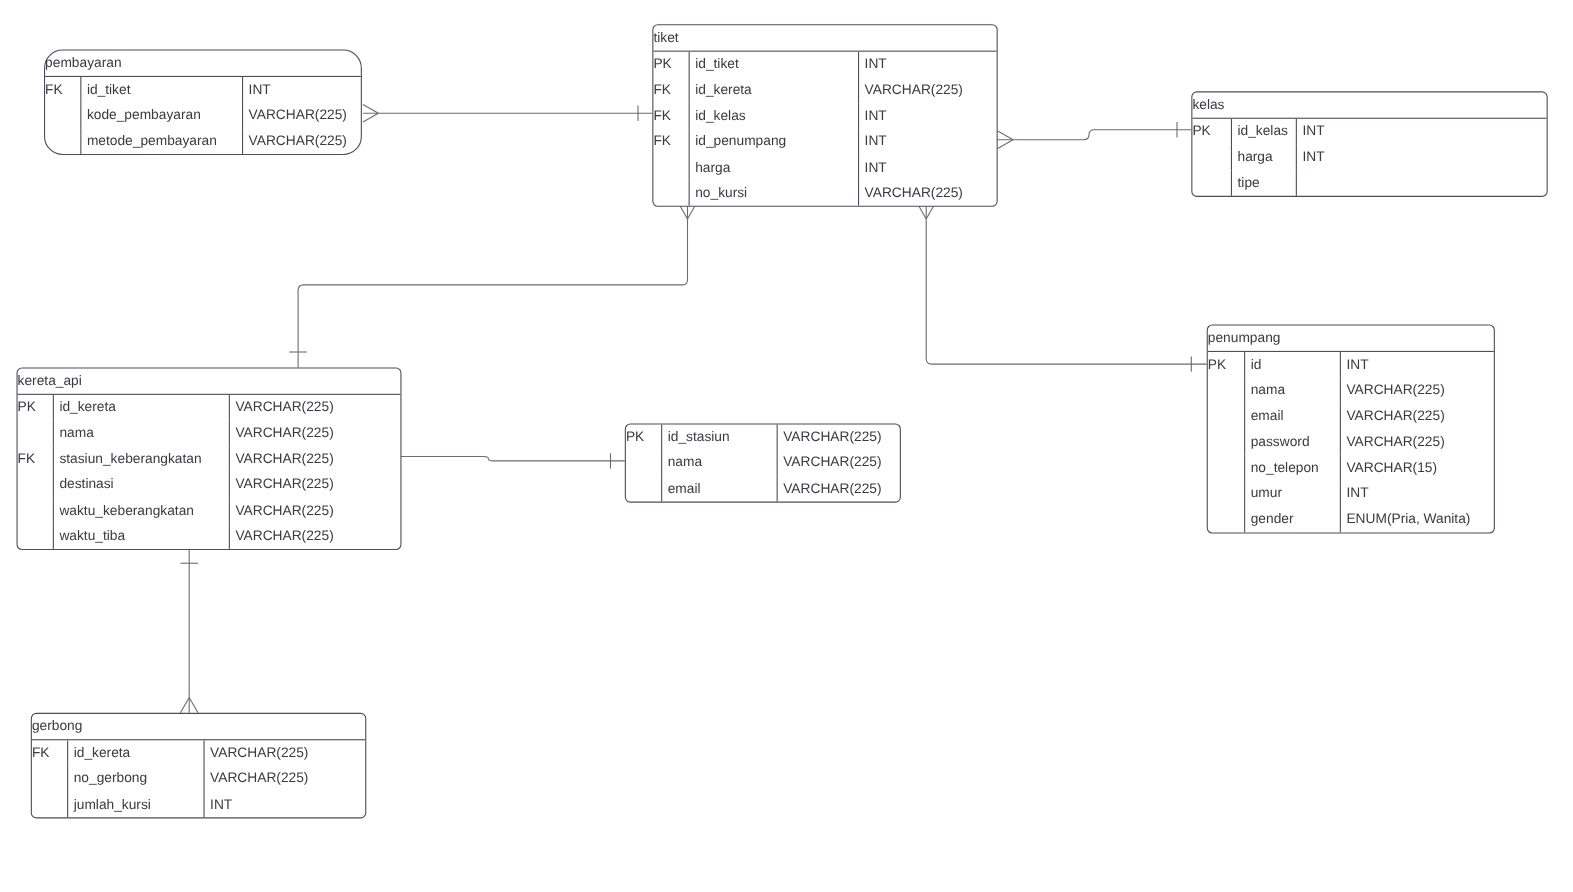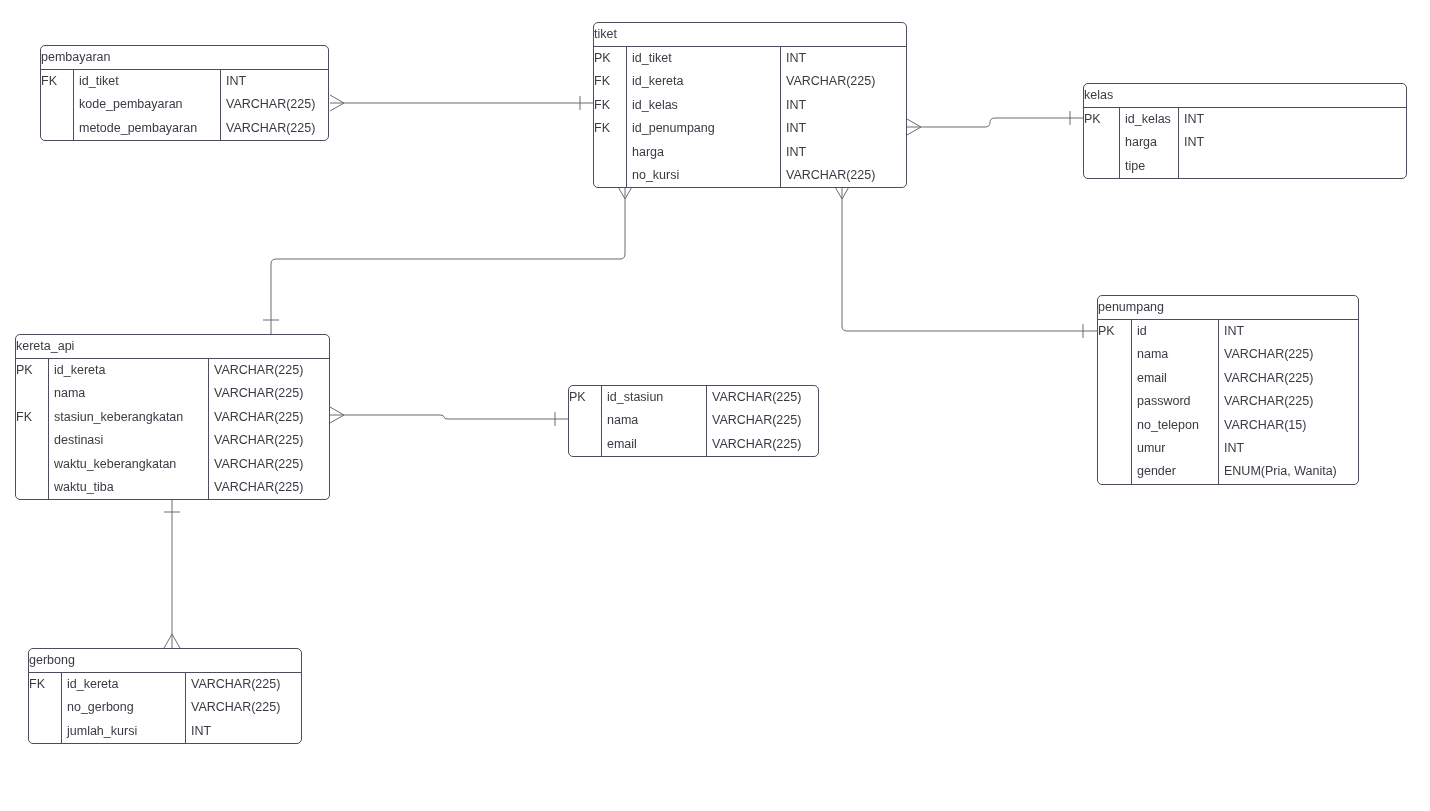--- a/index.html
+++ b/index.html
@@ -97,21 +97,21 @@
       <path d="M555 412 V426"></path>
     </g>
 
     <g>
       <path d="M164 512 H180"></path>
       <path d="M172 497 V648"></path>
       <path d="M164 648 L172 634 M180 648 L172 634"></path>
     </g>
   </svg>
 
-  <div class="entity" style="left:40px; top:45px; width:289px; --kw:33px; --nw:147px;">
+  <div class="entity" style="left:40px; top:45px; width:289px;border-radius:17px; --kw:33px; --nw:147px;">
       <div class="etitle">pembayaran</div>
       <div class="erow">
         <div class="ck">FK</div>
         <div class="cn">id_tiket</div>
         <div class="ct">INT</div>
       </div>
       <div class="erow">
         <div class="ck"></div>
         <div class="cn">kode_pembayaran</div>
         <div class="ct">VARCHAR(225)</div>
@@ -168,21 +168,21 @@
         <div class="ck"></div>
         <div class="cn">harga</div>
         <div class="ct">INT</div>
       </div>
       <div class="erow">
         <div class="ck"></div>
         <div class="cn">tipe</div>
       </div>
     </div>
 
-  <div class="entity" style="left:15px; top:334px; width:315px; --kw:33px; --nw:160px;">
+  <div class="entity" style="left:15px; top:334px; width:350px; --kw:33px; --nw:160px;">
       <div class="etitle">kereta_api</div>
       <div class="erow">
         <div class="ck">PK</div>
         <div class="cn">id_kereta</div>
         <div class="ct">VARCHAR(225)</div>
       </div>
       <div class="erow">
         <div class="ck"></div>
         <div class="cn">nama</div>
         <div class="ct">VARCHAR(225)</div>
@@ -259,21 +259,21 @@
         <div class="cn">umur</div>
         <div class="ct">INT</div>
       </div>
       <div class="erow">
         <div class="ck"></div>
         <div class="cn">gender</div>
         <div class="ct">ENUM(Pria, Wanita)</div>
       </div>
     </div>
 
-  <div class="entity" style="left:28px; top:648px; width:274px; --kw:33px; --nw:124px;">
+  <div class="entity" style="left:28px; top:648px; width:305px; --kw:33px; --nw:124px;">
       <div class="etitle">gerbong</div>
       <div class="erow">
         <div class="ck">FK</div>
         <div class="cn">id_kereta</div>
         <div class="ct">VARCHAR(225)</div>
       </div>
       <div class="erow">
         <div class="ck"></div>
         <div class="cn">no_gerbong</div>
         <div class="ct">VARCHAR(225)</div>

